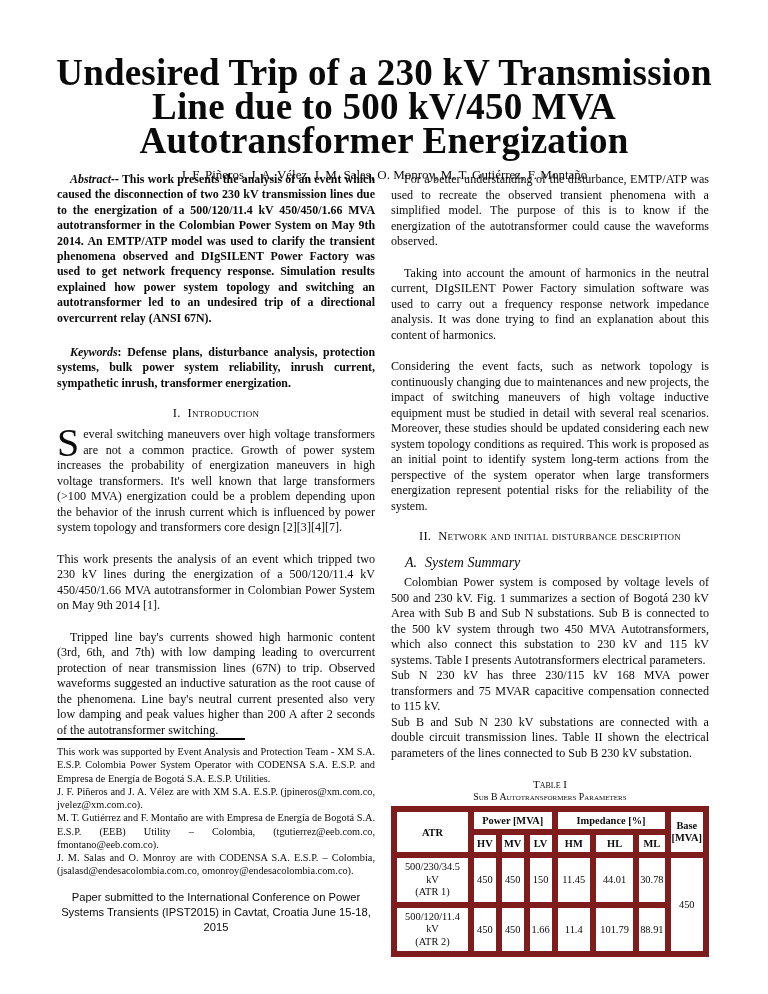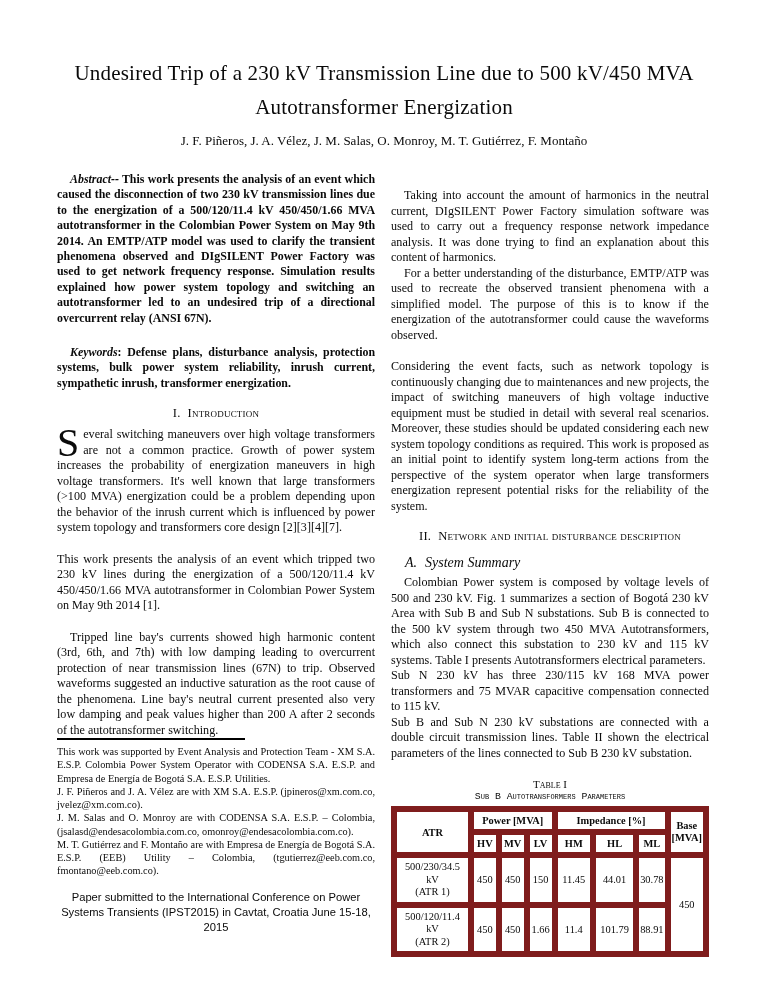--- a/index.html
+++ b/index.html
@@ -3,21 +3,21 @@
 <meta charset="utf-8">
 <style>
   html,body { margin:0; padding:0; background:#ffffff; }
   .page {
     width:768px; height:994px; position:relative; overflow:hidden;
     background:#ffffff; color:#0a0a0a;
     font-family:"Liberation Serif", serif;
   }
   
   .header { position:absolute; top:56px; left:30px; width:708px; text-align:center; }
-  .title { font-size:21px; line-height:34px; font-weight:400; letter-spacing:0.2px; }
+  .title { font-size:37px; line-height:34px; font-weight:700; letter-spacing:0.2px; }
   .authors { margin-top:9px; font-size:13px; }
 
   
   .columns { position:absolute; top:172px; left:57px; width:652px; display:flex; gap:16px; }
   .col { width:318px; }
   .col-left { display:flex; flex-direction:column; height:828px; box-sizing:border-box; padding-bottom:56px; }
 
   .p { font-size:12.1px; line-height:15.5px; text-align:justify; margin:0; }
   .indent { text-indent:13px; }
   .gap { margin-top:16px; }
@@ -35,21 +35,21 @@
   .subsec .subsec-num { margin-right:8px; }
 
   
   .fnblock { margin-top:auto; }
   .fn-rule { width:188px; height:2px; background:#000; margin:0 0 5px 0; }
   .fn { font-size:10.3px; line-height:13.2px; text-align:justify; margin:0; }
   .submit-note { font-family:"Liberation Sans", sans-serif; font-size:11.2px; line-height:14.8px; margin-top:13px; text-align:center; }
 
   
   .tbl-caption { text-align:center; font-variant:small-caps; font-size:11px; line-height:13px; margin-top:17px; }
-  .tbl-caption2 { text-align:center; font-variant:small-caps; font-size:9.8px; line-height:12px;font-family:Liberation Mono, monospace; }
+  .tbl-caption2 { text-align:center; font-variant:small-caps; font-size:9.8px; line-height:12px; }
   table.params { width:100%; border-collapse:collapse; margin-top:3px; font-size:10.4px; border:2px solid #000; }
   .params th, .params td { border:6px solid #7f1d1d; text-align:center; padding:3px 1px; vertical-align:middle; }
   .params th { font-weight:bold; }
   .cell-2line { line-height:12.5px; }
 </style>
 </head>
 <body>
 
 <div class="page">
 
@@ -70,29 +70,29 @@
       <p class="p gap" style="margin-top:6px;"><span class="dropcap">S</span><span>everal switching maneuvers over high voltage transformers are not a common practice.  Growth of power system increases the probability of energization maneuvers in high voltage transformers.  It's well known that large transformers (&gt;100 MVA) energization could be a problem depending upon the behavior of the inrush current which is influenced by power system topology and transformers core design [2][3][4][7].</span></p>
 
       <p class="p gap">This work presents the analysis of an event which tripped two 230 kV lines during the energization of a 500/120/11.4 kV 450/450/1.66 MVA autotransformer in Colombian Power System on May 9th 2014 [1].</p>
 
       <p class="p gap indent">Tripped line bay's currents showed high harmonic content (3rd, 6th, and 7th) with low damping leading to overcurrent protection of near transmission lines (67N) to trip.  Observed waveforms suggested an inductive saturation as the root cause of the phenomena.  Line bay's neutral current presented also very low damping and peak values higher than 200 A after 2 seconds of the autotransformer switching.</p>
 
       <div class="fnblock">
         <div class="fn-rule"></div>
         <p class="fn">This work was supported by Event Analysis and Protection Team - XM S.A. E.S.P. Colombia Power System Operator with CODENSA S.A. E.S.P. and Empresa de Energía de Bogotá S.A. E.S.P. Utilities.</p>
         <p class="fn">J. F. Piñeros and J. A. Vélez are with XM S.A. E.S.P. (jpineros@xm.com.co, jvelez@xm.com.co).</p>
+        <p class="fn">M. T. Gutiérrez and F. Montaño are with Empresa de Energía de Bogotá S.A. E.S.P. (EEB) Utility – Colombia, (tgutierrez@eeb.com.co, fmontano@eeb.com.co).</p>
         <p class="fn">J. M. Salas and O. Monroy are with CODENSA S.A. E.S.P. – Colombia, (jsalasd@endesacolombia.com.co, omonroy@endesacolombia.com.co).</p>
-        <p class="fn">M. T. Gutiérrez and F. Montaño are with Empresa de Energía de Bogotá S.A. E.S.P. (EEB) Utility – Colombia, (tgutierrez@eeb.com.co, fmontano@eeb.com.co).</p>
         <p class="submit-note">Paper submitted to the International Conference on Power Systems Transients (IPST2015) in Cavtat, Croatia June 15-18, 2015</p>
       </div>
     </div>
 
     <div class="col">
+      <p class="p indent">For a better understanding of the disturbance, EMTP/ATP was used to recreate the observed transient phenomena with a simplified model. The purpose of this is to know if the energization of the autotransformer could cause the waveforms observed.</p>
       <p class="p gap indent">Taking into account the amount of harmonics in the neutral current, DIgSILENT Power Factory simulation software was used to carry out a frequency response network impedance analysis. It was done trying to find an explanation about this content of harmonics.</p>
-      <p class="p indent">For a better understanding of the disturbance, EMTP/ATP was used to recreate the observed transient phenomena with a simplified model. The purpose of this is to know if the energization of the autotransformer could cause the waveforms observed.</p>
       <p class="p gap">Considering the event facts, such as network topology is continuously changing due to maintenances and new projects, the impact of switching maneuvers of high voltage inductive equipment must be studied in detail with several real scenarios. Moreover, these studies should be updated considering each new system topology conditions as required. This work is proposed as an initial point to identify system long-term actions from the perspective of the system operator when large transformers energization represent potential risks for the reliability of the system.</p>
 
       <div class="sec-head"><span class="sec-num">II.</span><span>Network and initial disturbance description</span></div>
 
       <div class="subsec"><span class="subsec-num">A.</span><span>System Summary</span></div>
 
       <p class="p indent">Colombian Power system is composed by voltage levels of 500 and 230 kV.  Fig. 1 summarizes a section of Bogotá 230 kV Area with Sub B and Sub N substations.  Sub B is connected to the 500 kV system through two 450 MVA Autotransformers, which also connect this substation to 230 kV and 115 kV systems.  Table I presents Autotransformers electrical parameters.</p>
       <p class="p">Sub N 230 kV has three 230/115 kV 168 MVA power transformers and 75 MVAR capacitive compensation connected to 115 kV.</p>
       <p class="p">Sub B and Sub N 230 kV substations are connected with a double circuit transmission lines.  Table II shown the electrical parameters of the lines connected to Sub B 230 kV substation.</p>
 

